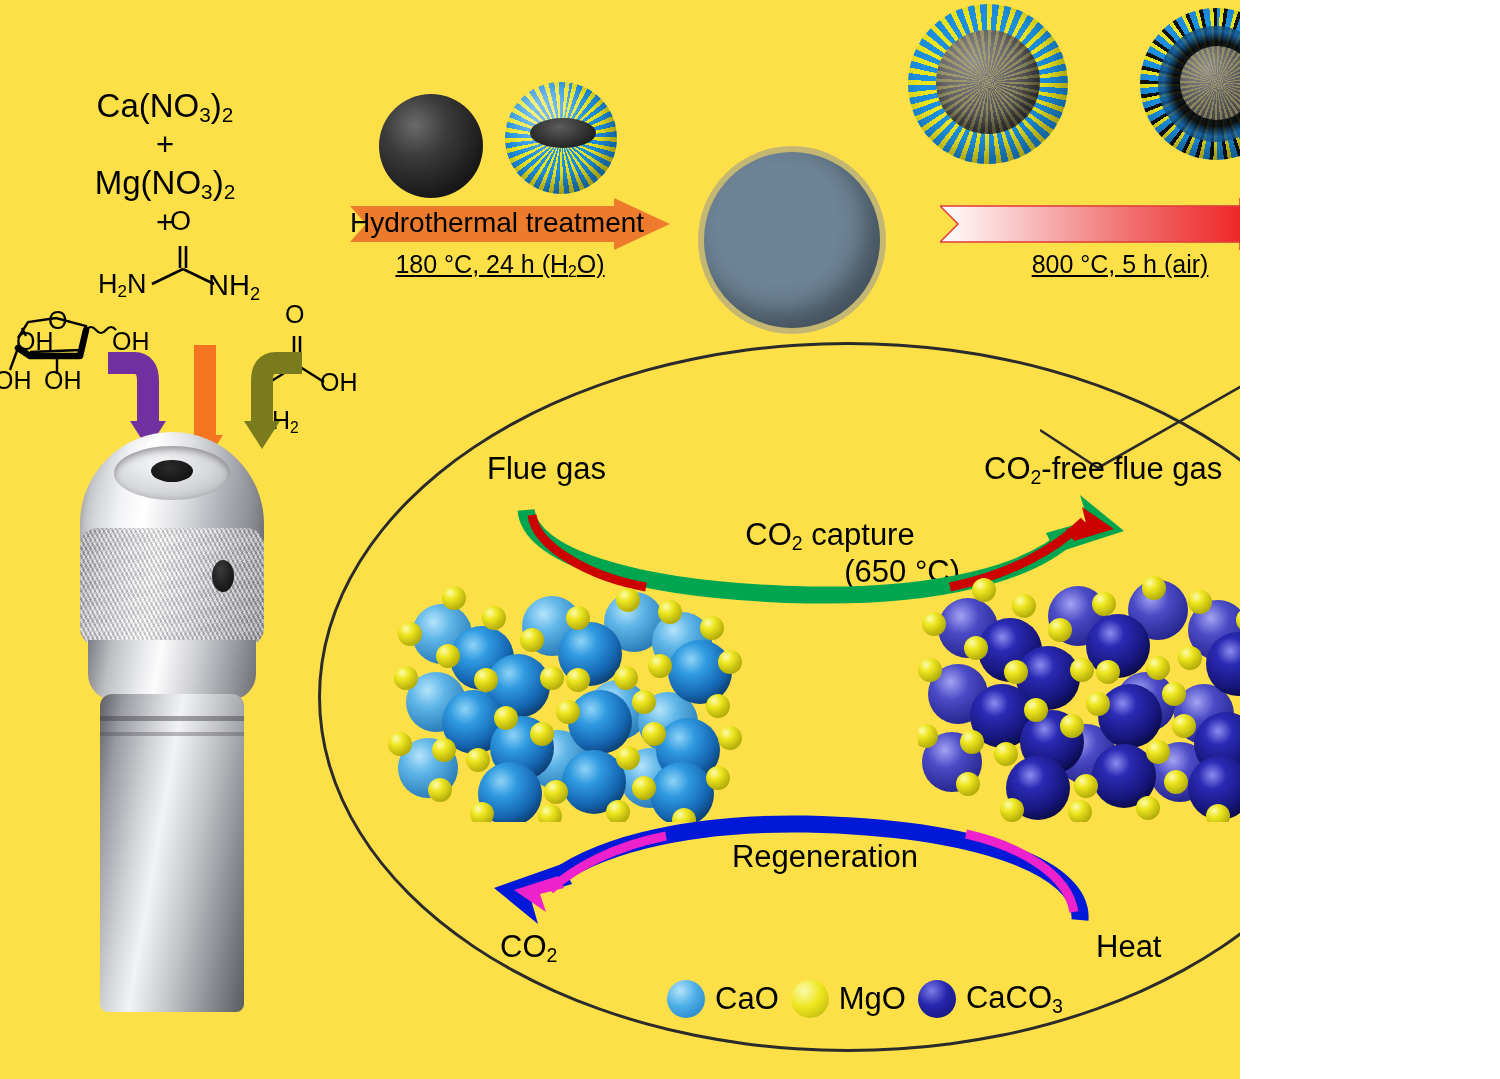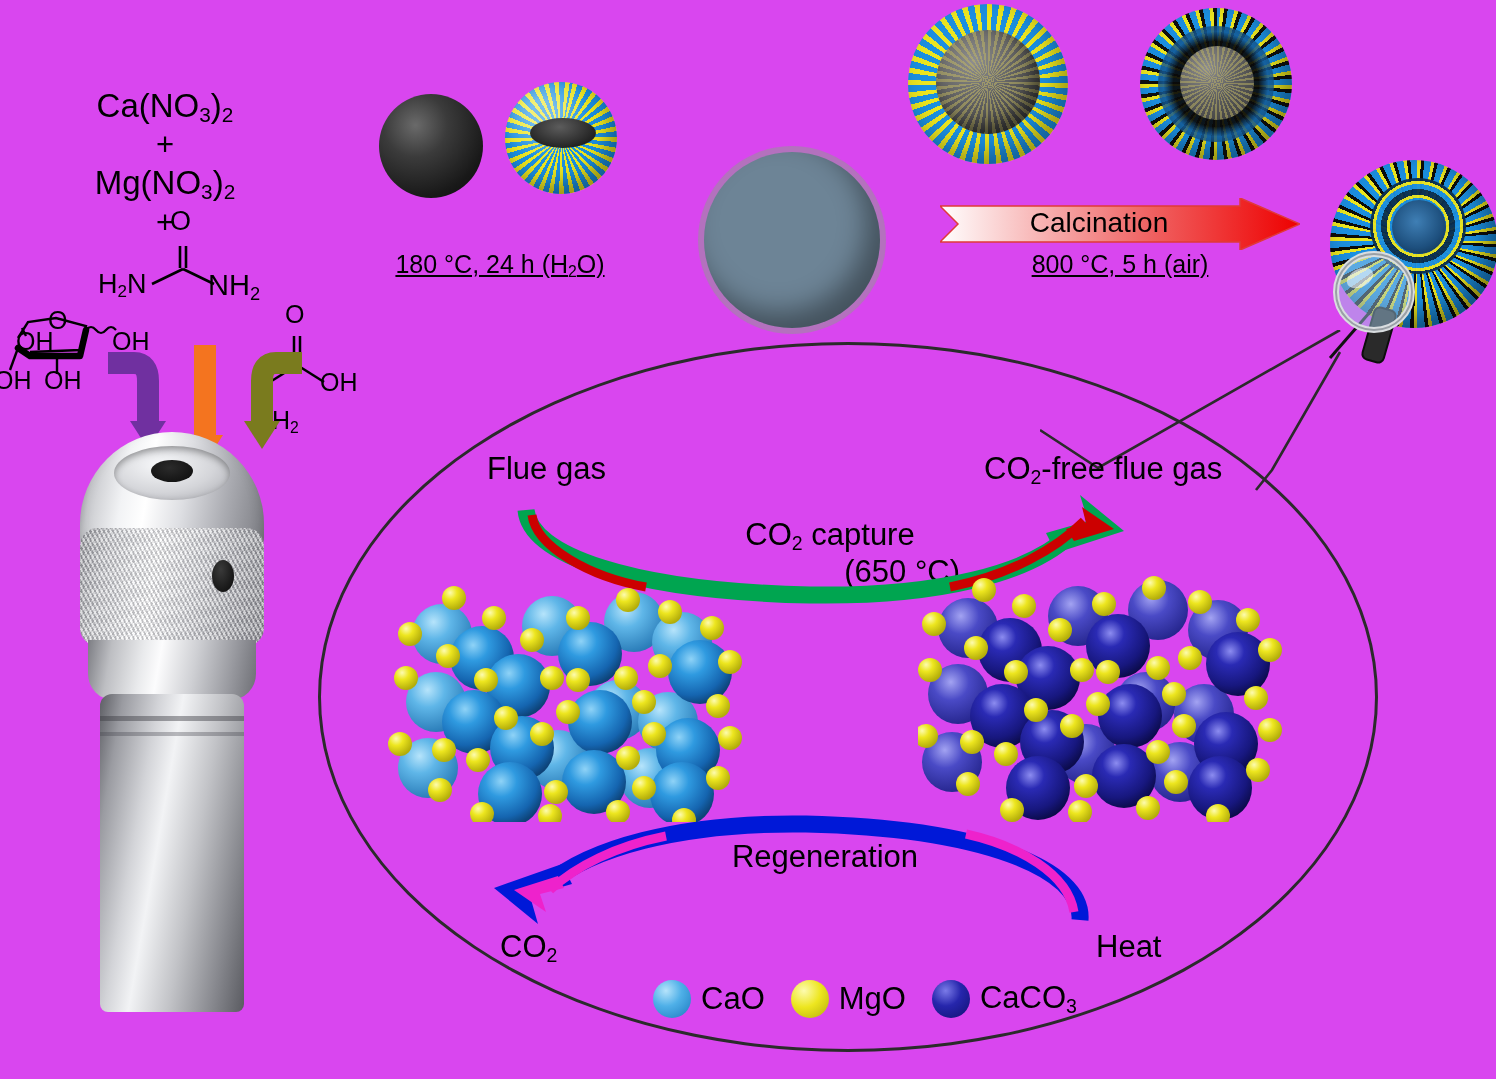--- a/index.html
+++ b/index.html
@@ -1,38 +1,38 @@
 <!DOCTYPE html>
 <html><head>
 <meta charset="utf-8">
 <style>
   html,body{margin:0;padding:0;background:#fff;}
   body{font-family:"Liberation Sans","DejaVu Sans",sans-serif;color:#000;}
-  #stage{position:relative;width:1496px;height:1079px;background:#d946ef;overflow:hidden;}
+  #stage{position:relative;width:1240px;height:1079px;background:#fde047;overflow:hidden;}
   .abs{position:absolute;}
   .txt{font-family:"Liberation Sans","DejaVu Sans",sans-serif;color:#000;white-space:nowrap;line-height:1.12;}
   sub{font-size:0.63em;vertical-align:-0.25em;}
 
   
   #precursors{left:0;top:88px;width:330px;text-align:center;font-size:33px;}
   #precursors .plus{font-size:31px;margin:2px 0;}
 
   
   .arrowlabel{font-size:28px;text-align:center;}
   .arrowsub{font-size:25px;text-align:center;text-decoration:underline;}
 
   
   #ellipse{left:318px;top:342px;width:1060px;height:710px;border:3px solid #2b2b2b;border-radius:50%;box-sizing:border-box;}
 
   
   .lbl{font-size:31px;}
   .lbl-c{font-size:31px;text-align:center;}
 
   
-  #legend{left:630px;top:980px;width:470px;display:flex;align-items:center;justify-content:center;gap:26px;}
+  #legend{left:630px;top:980px;width:470px;display:flex;align-items:center;justify-content:center;gap:12px;}
   .lgitem{display:flex;align-items:center;gap:10px;}
   .lgdot{width:38px;height:38px;border-radius:50%;flex:none;}
   .lgtxt{font-size:31px;}
 
   
   .sph{border-radius:50%;}
 </style>
 </head>
 <body>
 
@@ -154,20 +154,26 @@
       background:
         radial-gradient(circle at 34% 28%, rgba(255,255,255,.40) 0 12%, rgba(255,255,255,0) 42%),
         repeating-conic-gradient(from 12deg at 50% 50%, #ebe520 0 5deg, #1c8fe0 5deg 11deg),
         radial-gradient(circle at 50% 50%, #1c8fe0 0 100%);
       box-shadow:inset -8px -10px 18px rgba(0,0,0,.35);"></div>
 
     <div class="abs" style="left:25px;top:36px;width:66px;height:30px;border-radius:50%;
       background:radial-gradient(ellipse at 45% 30%, #5c5c5c, #242424 70%, #101010 100%);"></div>
   </div>
 
+  <div class="abs" style="left:350px;top:198px;width:320px;height:52px;">
+    <svg width="320" height="52" viewBox="0 0 320 52" preserveAspectRatio="none">
+      <polygon points="0,8 264,8 264,0 320,26 264,52 264,44 0,44 16,26" fill="#ec7c2b"></polygon>
+    </svg>
+    <div class="abs txt arrowlabel" style="left:0;top:9px;width:280px;">Hydrothermal treatment</div>
+  </div>
   <div class="abs txt arrowsub" style="left:350px;top:250px;width:300px;">180 °C, 24 h (H<sub>2</sub>O)</div>
 
   <div class="abs sph" style="left:704px;top:152px;width:176px;height:176px;
     background:
       radial-gradient(circle at 36% 28%, rgba(255,255,255,.55) 0 10%, rgba(255,255,255,0) 38%),
       repeating-conic-gradient(from 22deg at 50% 50%, rgba(214,205,110,.95) 0 4deg, rgba(110,135,155,0) 4deg 9deg),
       repeating-radial-gradient(circle at 50% 50%, rgba(214,205,110,.75) 0 5px, rgba(108,134,156,0) 5px 14px),
       radial-gradient(circle at 40% 34%, #9fb0bd 0%, #728characters 0%, #6d8496 55%, #4e5f6c 100%);
     background-color:#6d8496;
     box-shadow:inset -14px -16px 26px rgba(0,0,0,.38), 0 0 0 6px rgba(150,150,150,.55);"></div>
@@ -203,21 +209,20 @@
     <svg width="360" height="52" viewBox="0 0 360 52" preserveAspectRatio="none">
       <defs>
         <linearGradient id="calcgrad" x1="0" y1="0" x2="1" y2="0">
           <stop offset="0%" stop-color="#ffffff"></stop>
           <stop offset="55%" stop-color="#f06a6a"></stop>
           <stop offset="100%" stop-color="#ee0000"></stop>
         </linearGradient>
       </defs>
       <polygon points="0,8 300,8 300,0 360,26 300,52 300,44 0,44 18,26" fill="url(#calcgrad)" stroke="#e03a3a" stroke-width="1.5"></polygon>
     </svg>
-    <div class="abs txt arrowlabel" style="left:0;top:9px;width:318px;">Calcination</div>
   </div>
   <div class="abs txt arrowsub" style="left:950px;top:250px;width:340px;">800 °C, 5 h (air)</div>
 
   <div class="abs" style="left:1330px;top:160px;width:168px;height:168px;">
     <div class="abs sph" style="left:0;top:0;width:168px;height:168px;
       background:
         repeating-conic-gradient(from 0deg at 52% 48%, #ebe520 0 2.5deg, #0c0c0c 2.5deg 5deg, #1c8fe0 5deg 10deg),
         radial-gradient(circle,#1c8fe0,#0d4e86);
       box-shadow:inset -10px -12px 24px rgba(0,0,0,.45);"></div>
 

